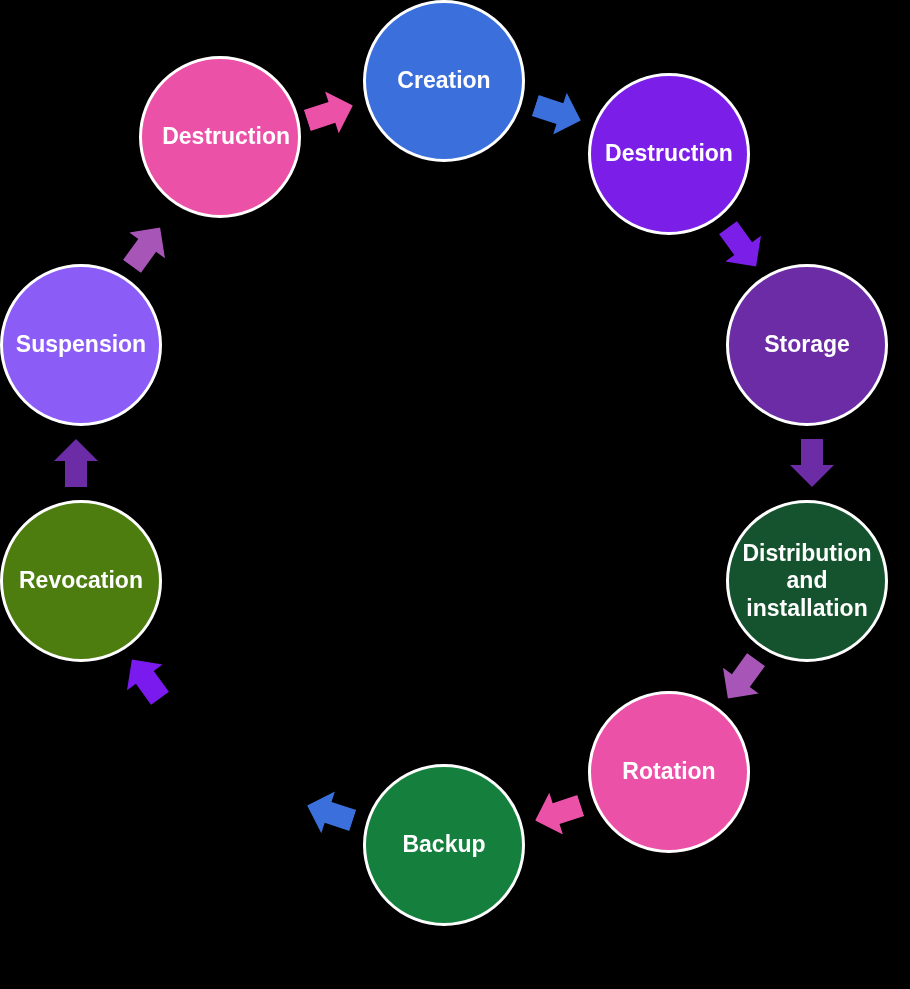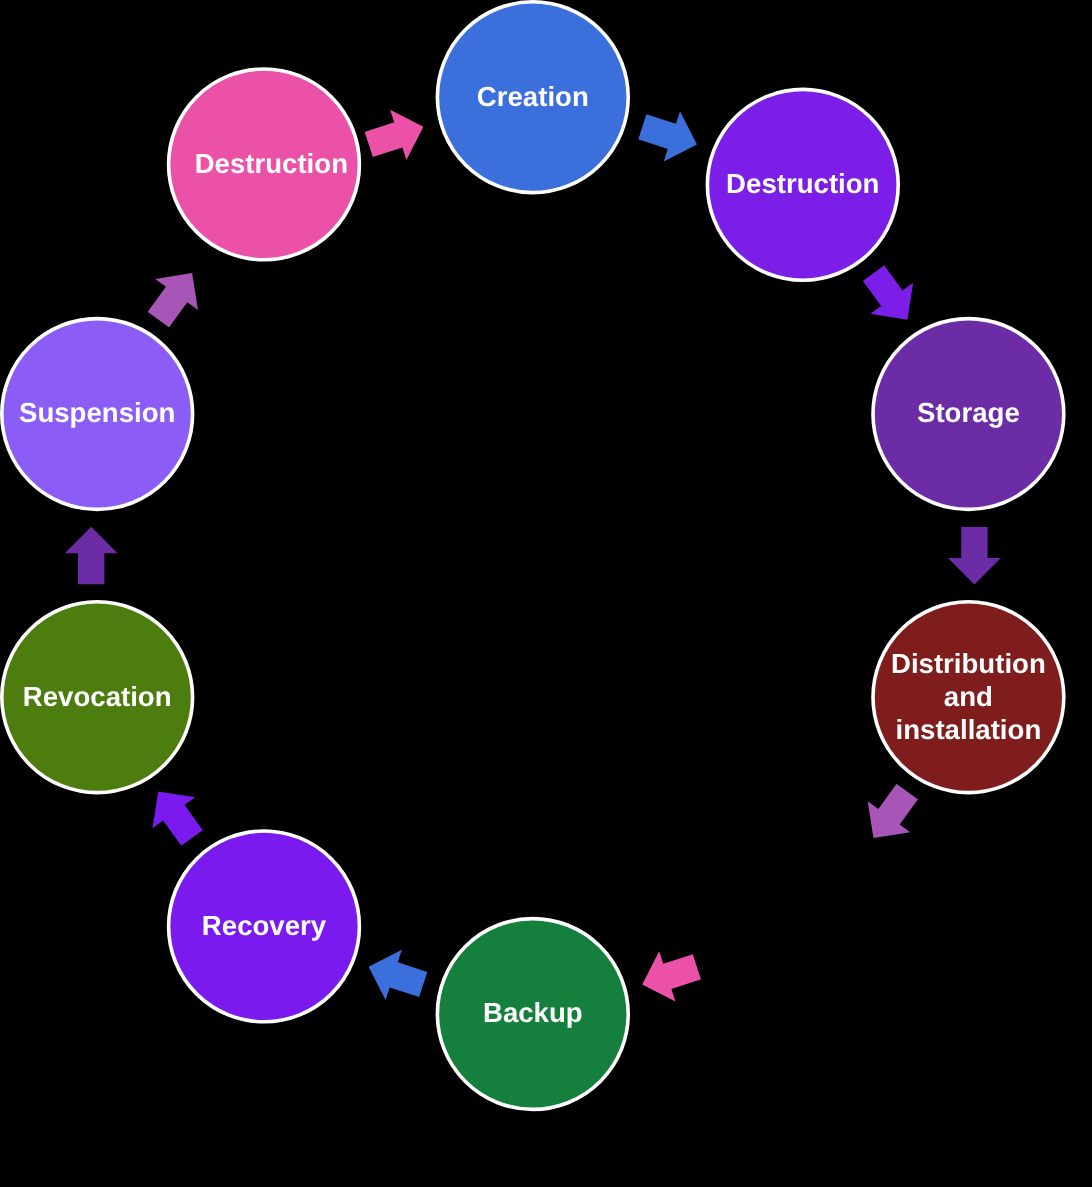--- a/index.html
+++ b/index.html
@@ -69,28 +69,28 @@
 
   <div class="stage s0" style="background-color: rgb(58, 111, 220);">
     <span class="label">Creation</span>
   </div>
   <div class="stage s1" style="background-color: rgb(123, 31, 232);">
     <span class="label">Destruction</span>
   </div>
   <div class="stage s2" style="background-color: rgb(107, 44, 166);">
     <span class="label">Storage</span>
   </div>
-  <div class="stage s3" style="background-color: #7f1d1d;">
+  <div class="stage s3" style="background-color: #14532d;">
     <span class="label">Distribution and installation</span>
+  </div>
+  <div class="stage s4" style="background-color: rgb(236, 81, 168);">
+    <span class="label">Rotation</span>
   </div>
   <div class="stage s5" style="background-color: #15803d;">
     <span class="label">Backup</span>
-  </div>
-  <div class="stage s6" style="background-color: rgb(123, 26, 239);">
-    <span class="label">Recovery</span>
   </div>
   <div class="stage s7" style="background-color: #4d7c0f;">
     <span class="label">Revocation</span>
   </div>
   <div class="stage s8" style="background-color: #8b5cf6;">
     <span class="label">Suspension</span>
   </div>
   <div class="stage s9" style="background-color: rgb(236, 81, 168);">
     <span class="label">Destruction</span>
   </div>

